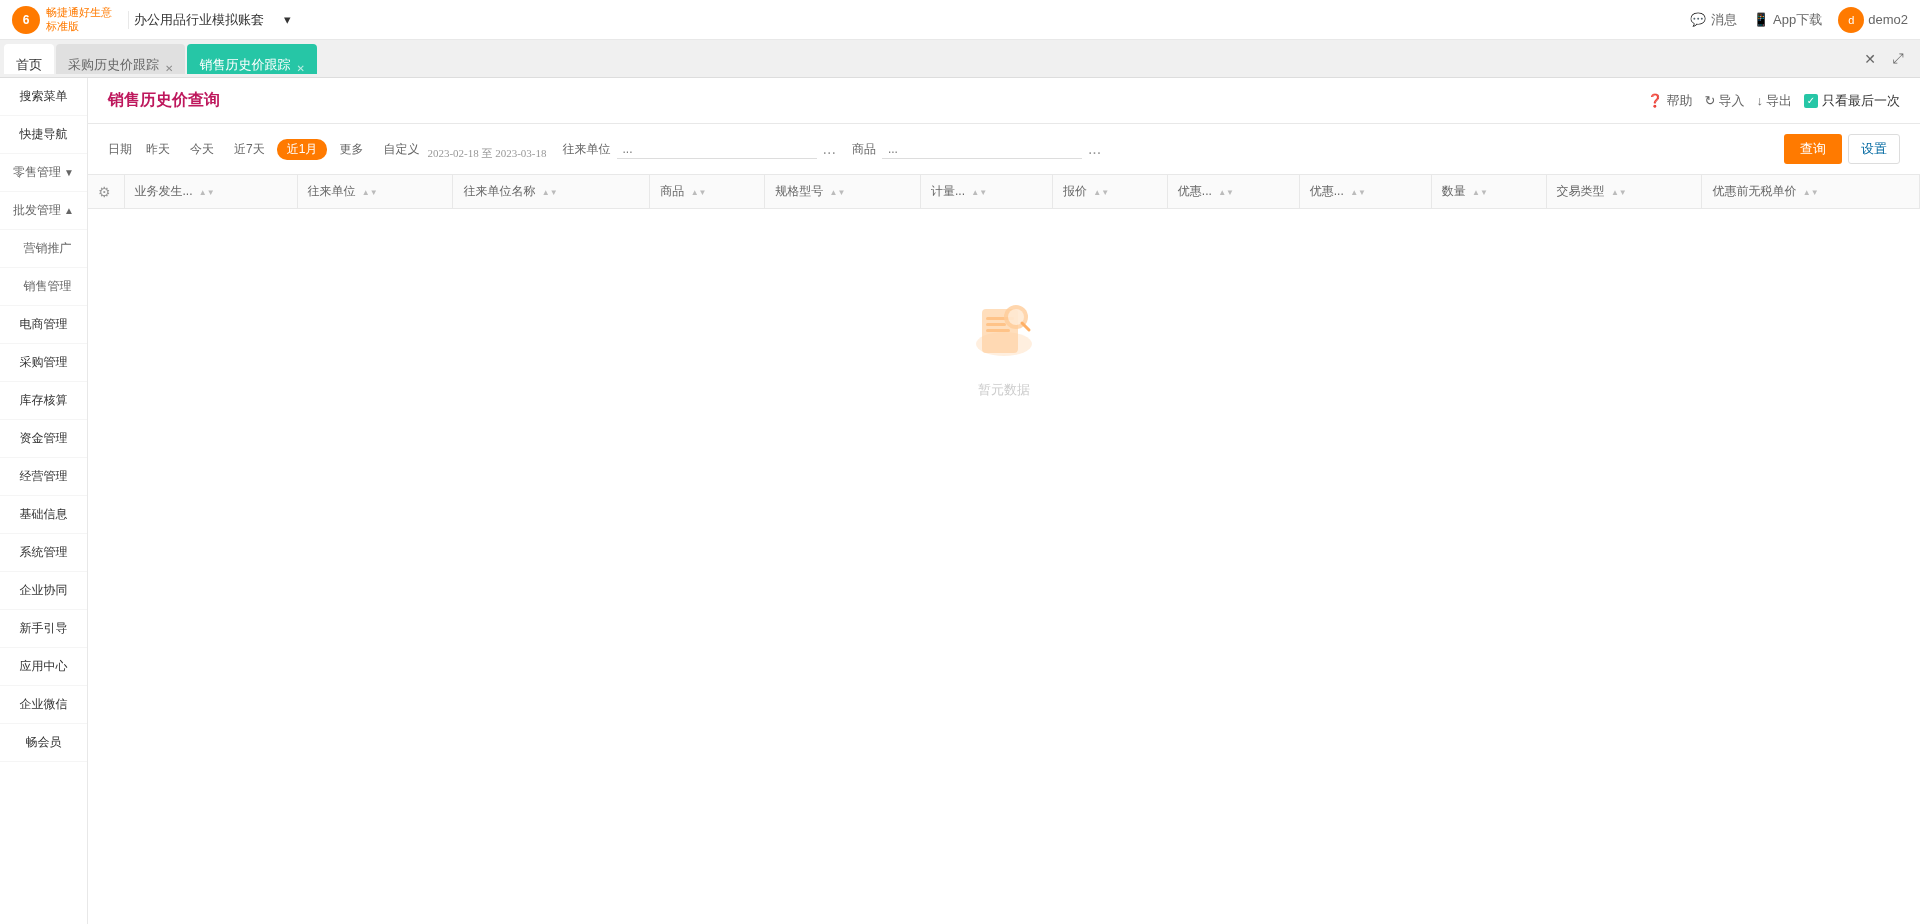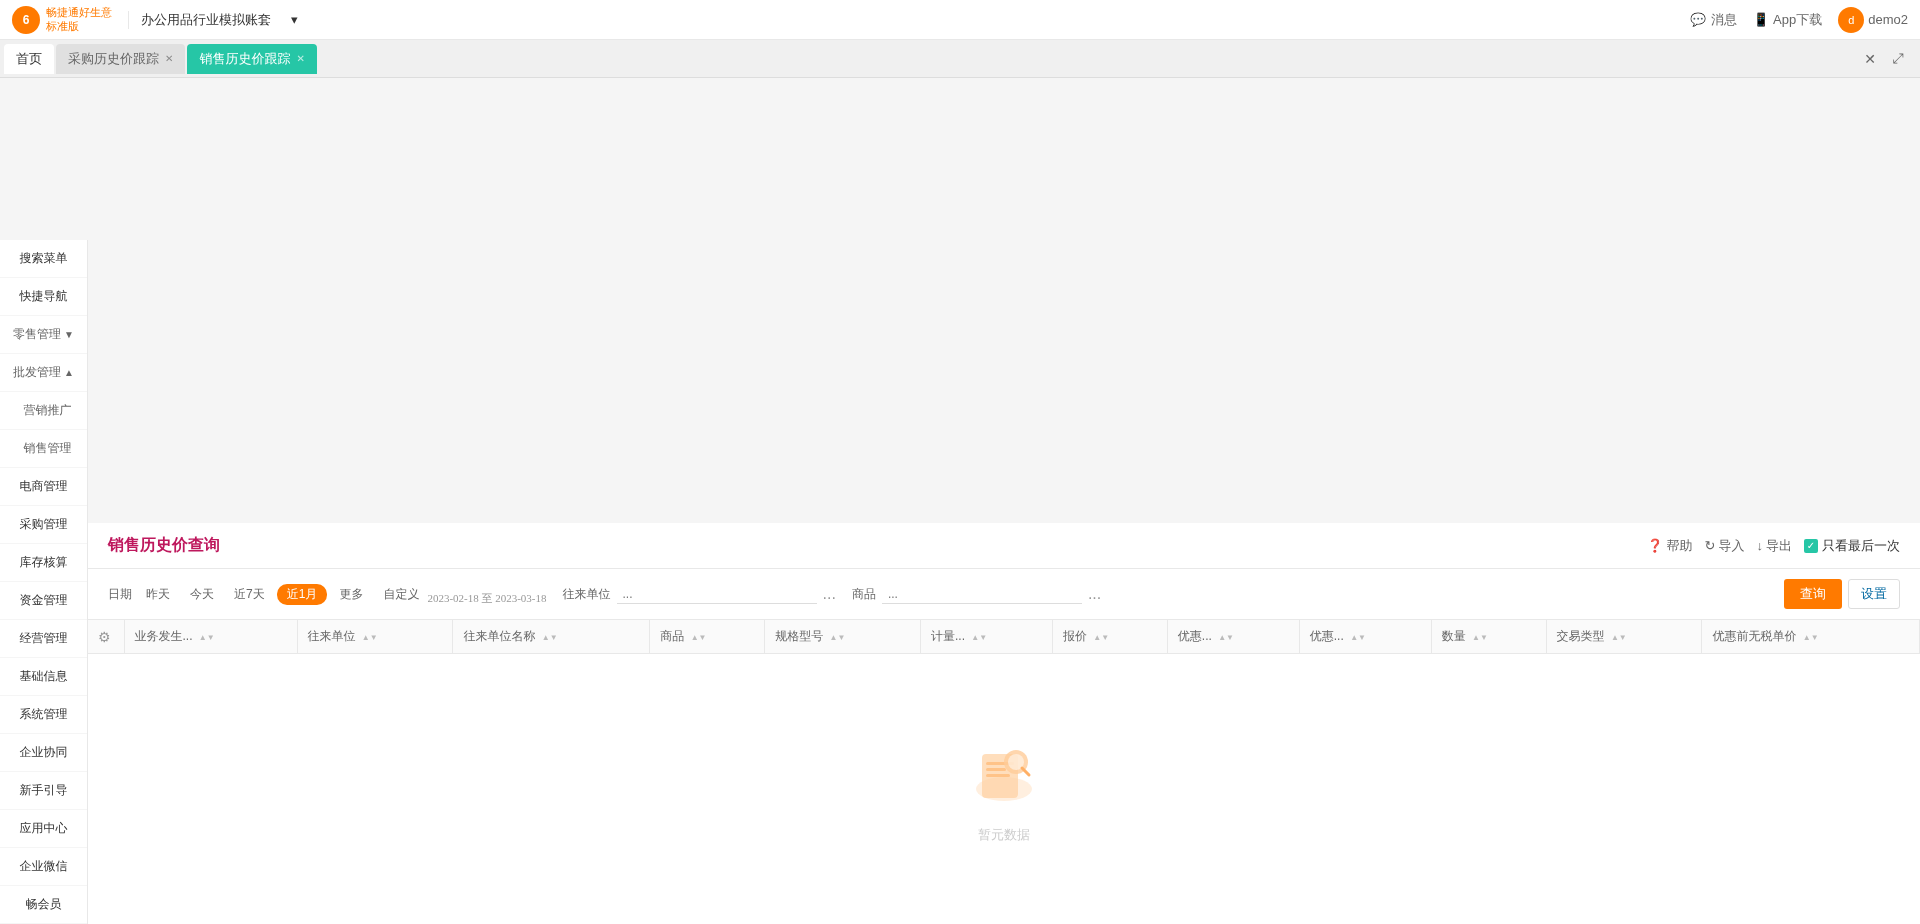--- a/index.html
+++ b/index.html
@@ -4,36 +4,36 @@
   <style>
     * { box-sizing: border-box; margin: 0; padding: 0; }
     body { font-family: 'Microsoft YaHei', Arial, sans-serif; font-size: 13px; background: #f5f5f5; color: #333; display: flex; flex-direction: column; height: 924px; overflow: hidden; }
 
     
     .header { height: 40px; background: #fff; display: flex; align-items: center; padding: 0 12px; border-bottom: 1px solid #e8e8e8; justify-content: space-between; }
     .header-left { display: flex; align-items: center; gap: 8px; }
     .logo-area { display: flex; align-items: center; gap: 6px; }
     .logo-circle { width: 28px; height: 28px; background: #ff7a00; border-radius: 50%; display: flex; align-items: center; justify-content: center; color: #fff; font-size: 12px; font-weight: bold; }
     .logo-text { font-size: 11px; color: #ff7a00; line-height: 1.2; }
-    .workspace-selector { display: flex; align-items: center; gap: 20px; font-size: 13px; color: #333; cursor: pointer; border-left: 1px solid #e8e8e8; margin-left: 8px; padding-left: 12px; }
+    .workspace-selector { display: flex; align-items: center; gap: 20px; font-size: 13px; color: #333; cursor: pointer; border-left: 1px solid #e8e8e8; margin-left: 8px; padding-left: 5px; }
     .header-right { display: flex; align-items: center; gap: 16px; color: #666; font-size: 13px; }
     .header-right-item { display: flex; align-items: center; gap: 4px; cursor: pointer; }
     .avatar { width: 26px; height: 26px; background: #ff7a00; border-radius: 50%; display: flex; align-items: center; justify-content: center; color: #fff; font-size: 11px; }
 
     
     .tabs-bar { height: 38px; background: #f0f0f0; display: flex; align-items: center; padding: 0 4px; border-bottom: 1px solid #ddd; }
-    .tab { height: 30px; display: flex; align-items: center; padding: 10px 12px; gap: 6px; cursor: pointer; font-size: 13px; border-radius: 4px 4px 0 0; margin-right: 2px; background: #e0e0e0; color: #666; }
+    .tab { height: 30px; display: flex; align-items: flex-end; padding: 0 12px; gap: 6px; cursor: pointer; font-size: 13px; border-radius: 4px 4px 0 0; margin-right: 2px; background: #e0e0e0; color: #666; }
     .tab.active { background: #26c6a6; color: #fff; }
     .tab.home { background: #fff; color: #333; }
     .tab-close { font-size: 10px; color: inherit; cursor: pointer; opacity: 0.7; }
     .tabs-right { margin-left: auto; display: flex; align-items: center; gap: 8px; padding-right: 8px; }
     .tab-action-btn { width: 20px; height: 20px; display: flex; align-items: center; justify-content: center; cursor: pointer; color: #666; font-size: 14px; }
 
     
-    .main-layout { display: flex; flex: 1; overflow: hidden; align-items: flex-end; }
+    .main-layout { display: flex; flex: 1; overflow: hidden; }
 
     
     .sidebar { width: 88px; background: #fff; border-right: 1px solid #e8e8e8; display: flex; flex-direction: column; overflow-y: auto; }
     .sidebar-item { padding: 10px 4px; text-align: center; cursor: pointer; font-size: 12px; color: #333; border-bottom: 1px solid #f5f5f5; }
     .sidebar-item.section-header { color: #666; display: flex; align-items: center; justify-content: center; gap: 3px; }
     .sidebar-item.section-header .arrow { font-size: 10px; }
 
     
     .content { flex: 1; display: flex; flex-direction: column; overflow: hidden; background: #f5f5f5; }
     .page-header { background: #fff; padding: 12px 20px; border-bottom: 1px solid #e8e8e8; display: flex; align-items: center; justify-content: space-between; }

